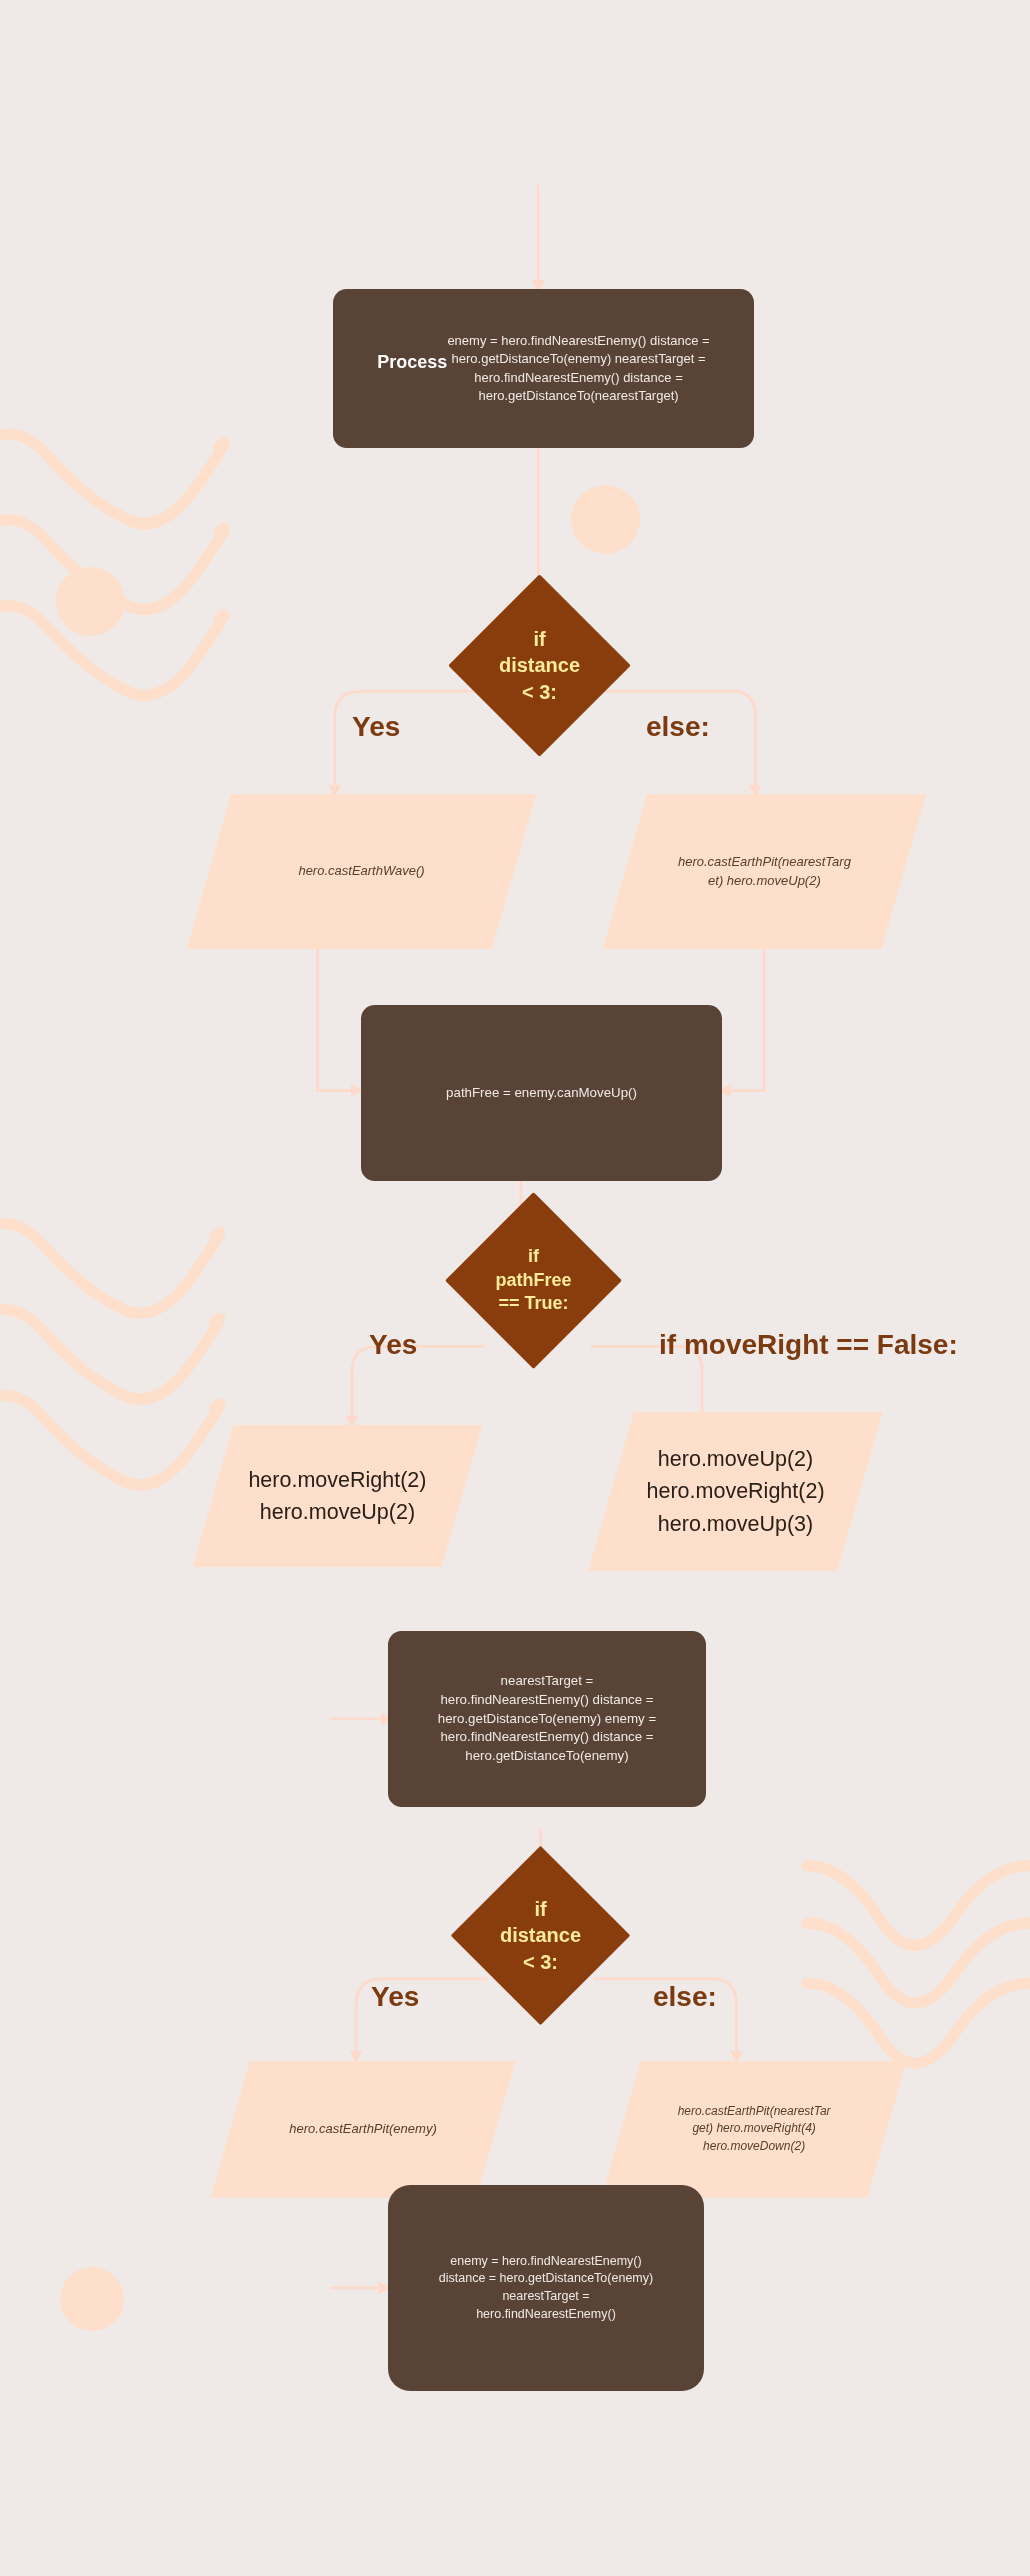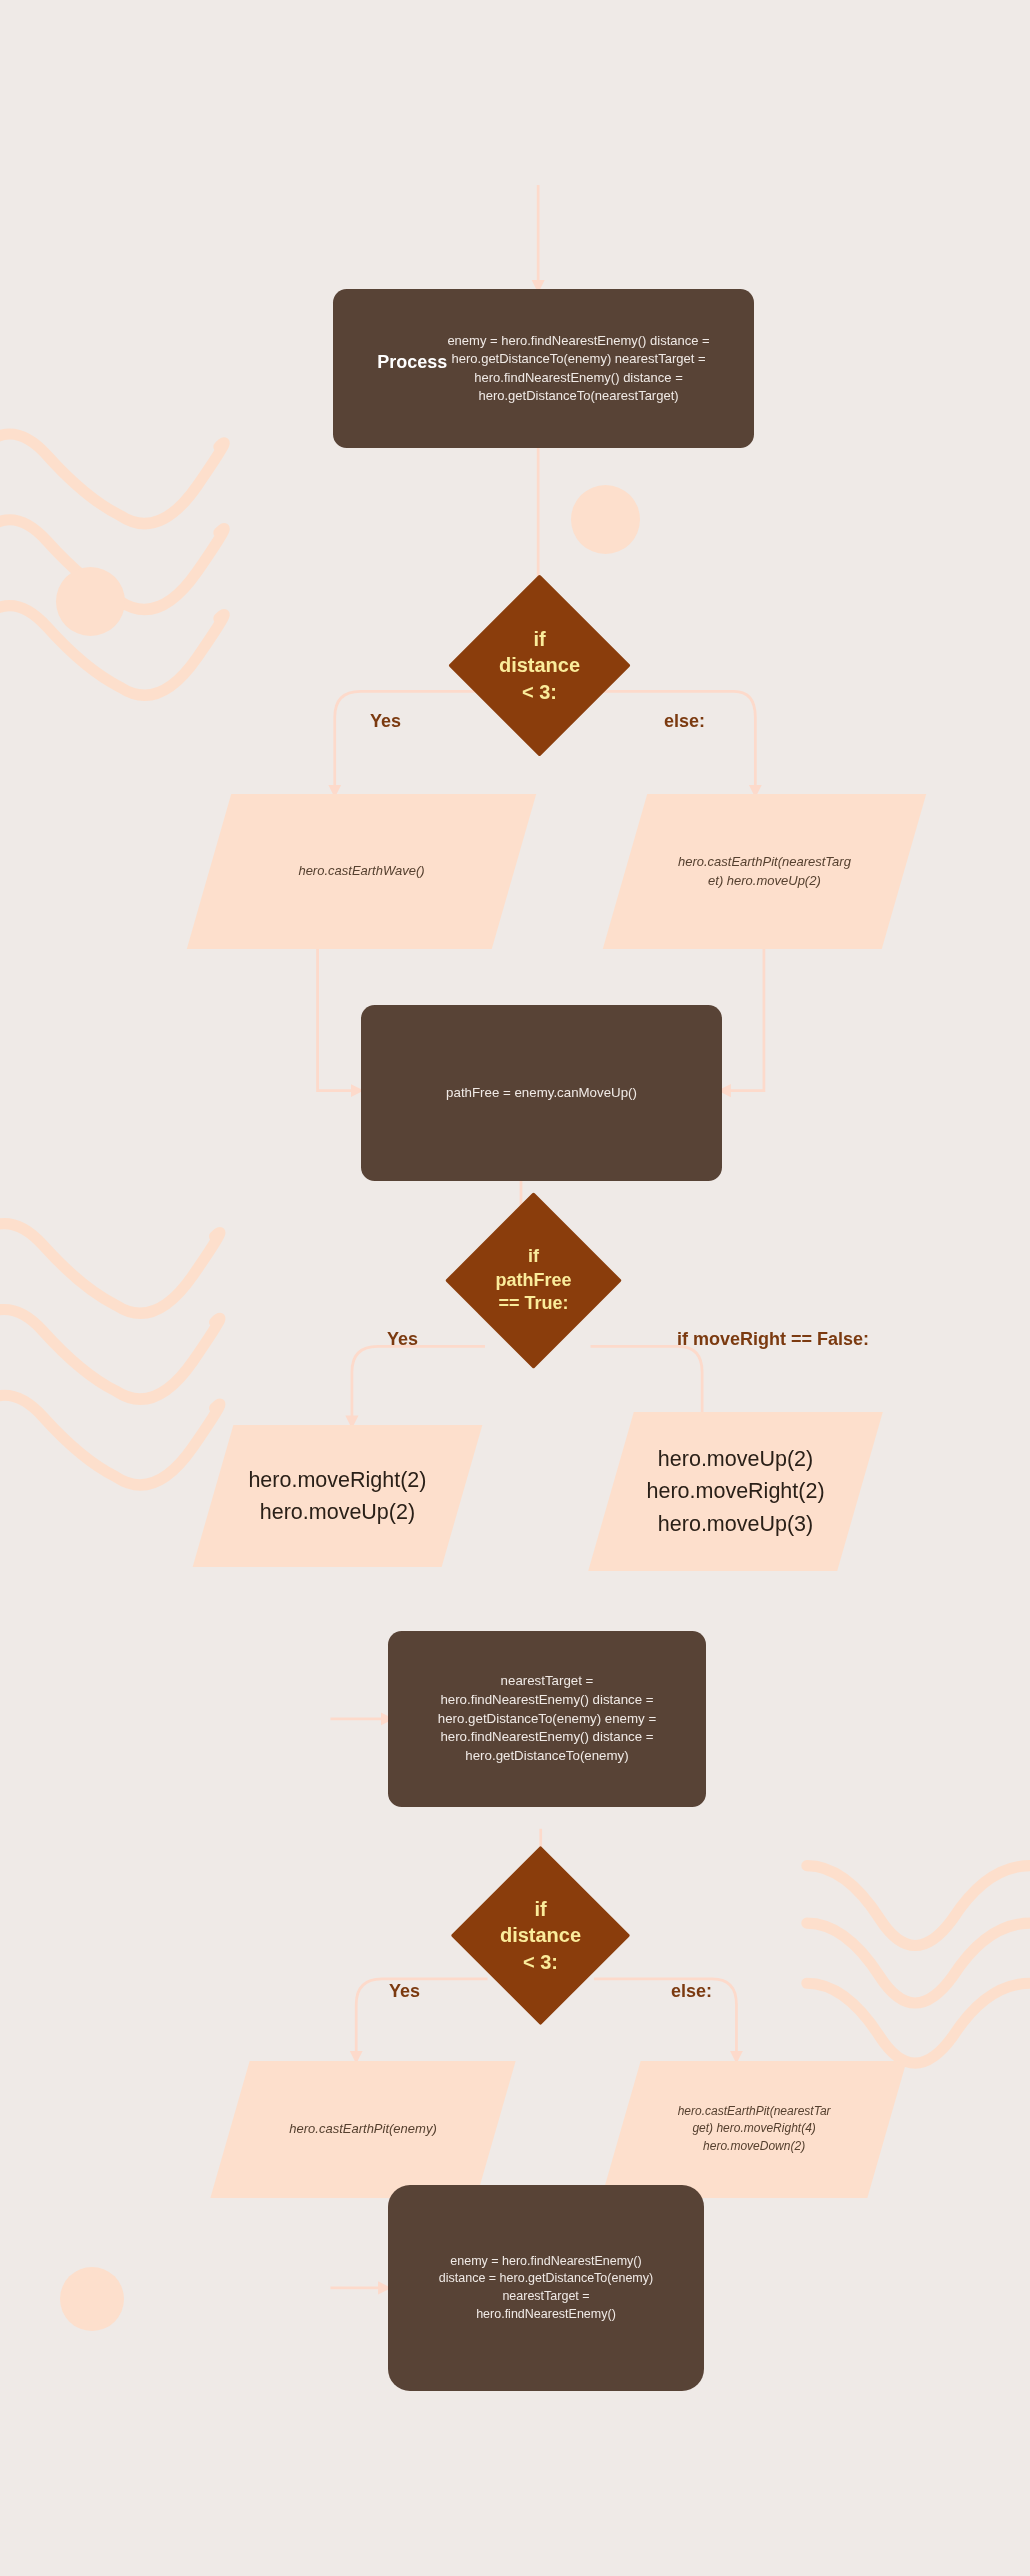--- a/index.html
+++ b/index.html
@@ -99,23 +99,22 @@
     font-size: 21.5px;
     line-height: 1.5;
     color: #2A2018;
   }
 
   
   .branch-label {
     position: absolute;
     color: #7B3A10;
     font-weight: bold;
-    font-size: 18px;
+    font-size: 28px;
     white-space: nowrap;
-    margin-left: 18px;
   }
 </style>
 </head>
 <body>
 
 <div id="page">
 
   <svg class="deco edge-layer" viewBox="0 0 1200 3000" width="1030" height="2576" aria-hidden="true">
 
     <g stroke="#FDDFCC" stroke-width="13" fill="none" stroke-linecap="round">

